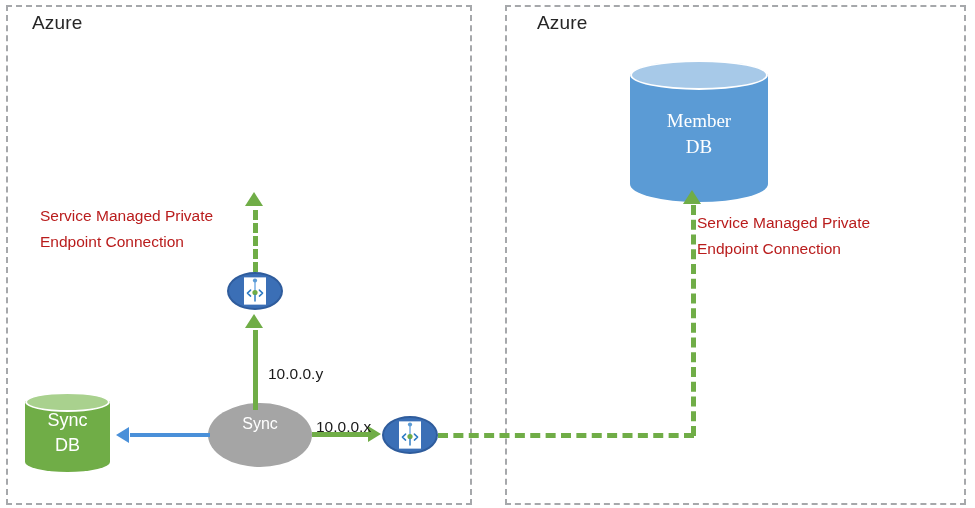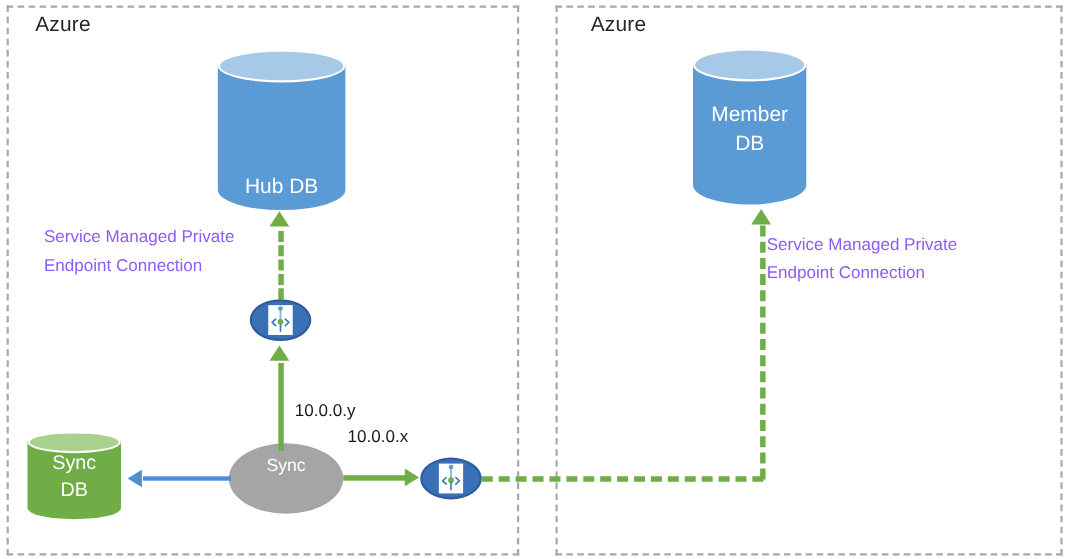--- a/index.html
+++ b/index.html
@@ -60,21 +60,21 @@
     pointer-events: none;
   }
 
   
   #cyl-hub { left: 198px; top: 45px; width: 116px; height: 146px; }
   #cyl-hub .cyl-body { top: 14px; height: 132px; background: #5b9bd5; }
   #cyl-hub .cyl-top  { height: 30px; background: #a7c9e8; border: 2px solid #ffffff; box-sizing: border-box; }
   #cyl-hub .cyl-text { top: 112px; }
 
   
-  #cyl-member { left: 630px; top: 44px; width: 103px; height: 142px; }
+  #cyl-member { left: 630px; top: 60px; width: 138px; height: 142px; font-family: Liberation Serif, serif; }
   #cyl-member .cyl-body { top: 14px; height: 128px; background: #5b9bd5; }
   #cyl-member .cyl-top  { height: 30px; background: #a7c9e8; border: 2px solid #ffffff; box-sizing: border-box; }
   #cyl-member .cyl-text { top: 48px; }
 
   
   #cyl-sync { left: 25px; top: 392px; width: 85px; height: 80px; }
   #cyl-sync .cyl-body { top: 9px; height: 71px; background: #70ad47; }
   #cyl-sync .cyl-top  { height: 20px; background: #a9d18e; border: 2px solid #ffffff; box-sizing: border-box; }
   #cyl-sync .cyl-text { top: 16px; font-size: 18px; line-height: 25px; }
 
@@ -174,59 +174,52 @@
   #conn-app-db-arrow { left: 116px; top: 427px; }
   #conn-pe-mem-h     { left: 438px; top: 433px; width: 256px; }
   #conn-pe-mem-v     { left: 691px; top: 205px; height: 231px; }
   #conn-mem-arrow    { left: 683px; top: 190px; }
 
   
   .annotation {
     position: absolute;
     font-size: 15.5px;
     line-height: 26px;
-    color: #8b5cf6;
+    color: #b91c1c;
     white-space: pre-line;
   }
   .annotation.bold {
     font-weight: bold;
     font-size: 16.5px;
     line-height: 28px;
     color: #000000;
   }
   .ip-label {
     position: absolute;
     font-size: 15.5px;
     color: #1a1a1a;
     white-space: nowrap;
   }
   #annot-hub    { left: 40px;  top: 203px; }
   #annot-member { left: 697px; top: 210px; }
   #annot-smpe   { left: 299px; top: 296px; }
   #ip-y         { left: 268px; top: 365px; }
-  #ip-x         { left: 316px; top: 389px; }
+  #ip-x         { left: 316px; top: 418px; }
 </style>
 </head>
 <body>
 
 <div id="canvas">
 
   <div class="boundary" id="boundary-left"></div>
   <div class="boundary" id="boundary-right"></div>
 
   <div class="zone-label" id="azure-label-left">Azure</div>
   <div class="zone-label" id="azure-label-right">Azure</div>
 
-  <div class="cylinder" id="cyl-hub">
-    <div class="cyl-body"></div>
-    <div class="cyl-top"></div>
-    <div class="cyl-text">
-      <div>Hub DB</div>
-    </div>
-  </div>
 
   <div class="cylinder" id="cyl-member">
     <div class="cyl-body"></div>
     <div class="cyl-top"></div>
     <div class="cyl-text">
       <div>Member</div>
       <div>DB</div>
     </div>
   </div>
 

